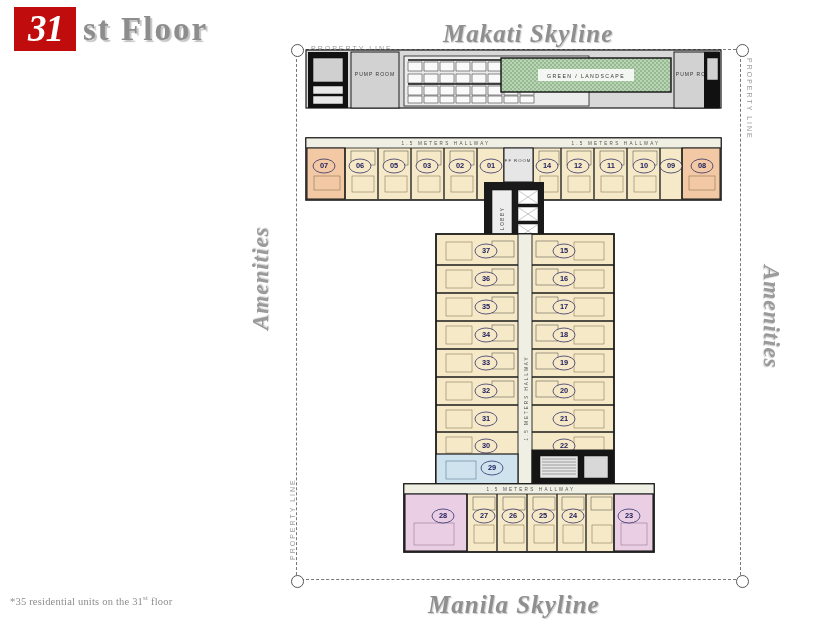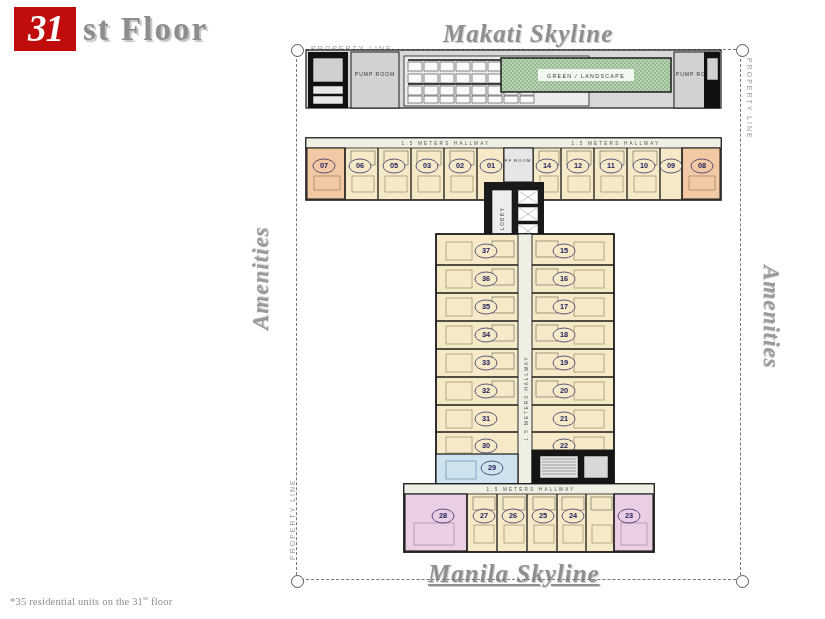--- a/index.html
+++ b/index.html
@@ -18,21 +18,21 @@
   
   #footnote{position:absolute;left:10px;top:594px;font-family:"Liberation Serif",serif;
      font-weight:normal;font-size:10.5px;color:#8d8d8d;letter-spacing:.2px;}
   #footnote sup{font-size:7px;}
 
   
   .skyline{position:absolute;font-family:"Liberation Serif",serif;font-style:italic;
      font-weight:bold;font-size:25px;color:#8f8f8f;letter-spacing:1px;
      text-shadow:1px 1px 1px rgba(150,150,150,.5);}
   #skyline-top{left:425px;top:20px;margin-left:18px;}
-  #skyline-bottom{left:428px;top:560px;text-decoration:underline;}
+  #skyline-bottom{left:428px;top:591px;}
 
   
   .amenities{position:absolute;font-family:"Liberation Serif",serif;font-style:italic;
      font-weight:bold;font-size:23px;color:#9a9a9a;letter-spacing:1px;
      text-shadow:1px 1px 1px rgba(150,150,150,.45);white-space:nowrap;}
   #amenities-left{left:-7px;top:0;transform:translate(255px,330px) rotate(-90deg);
      transform-origin:0 0;}
   #amenities-right{left:0;top:0;transform:translate(784px,265px) rotate(90deg);
      transform-origin:0 0;}
 

